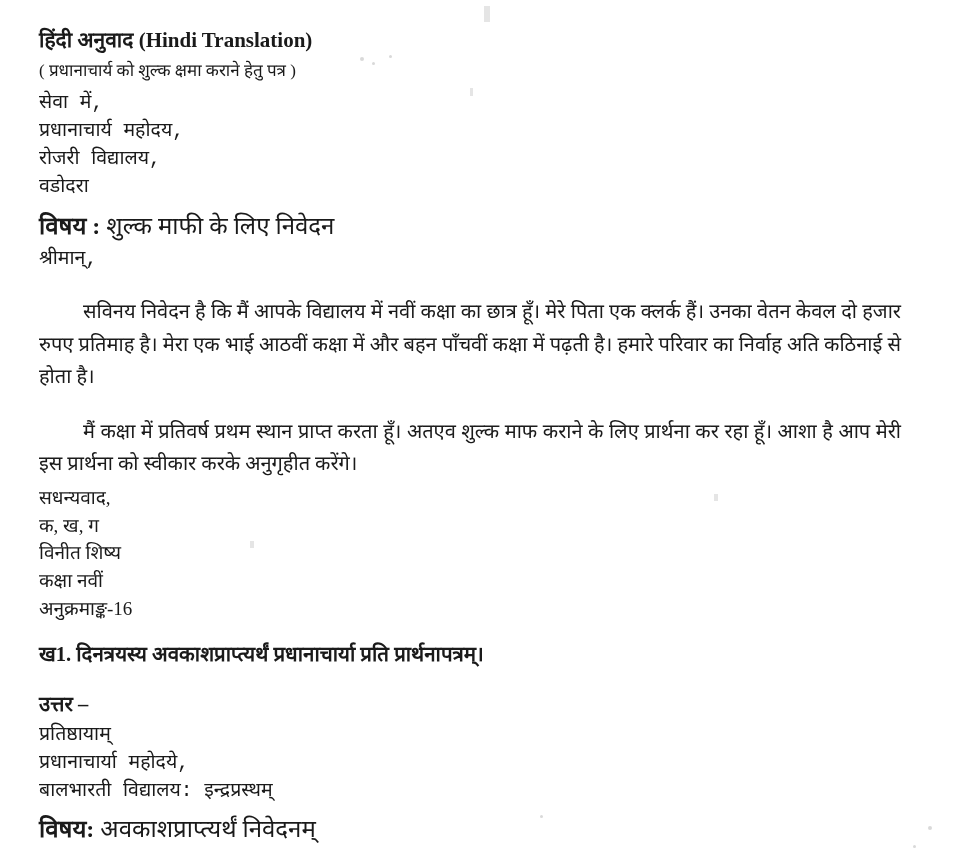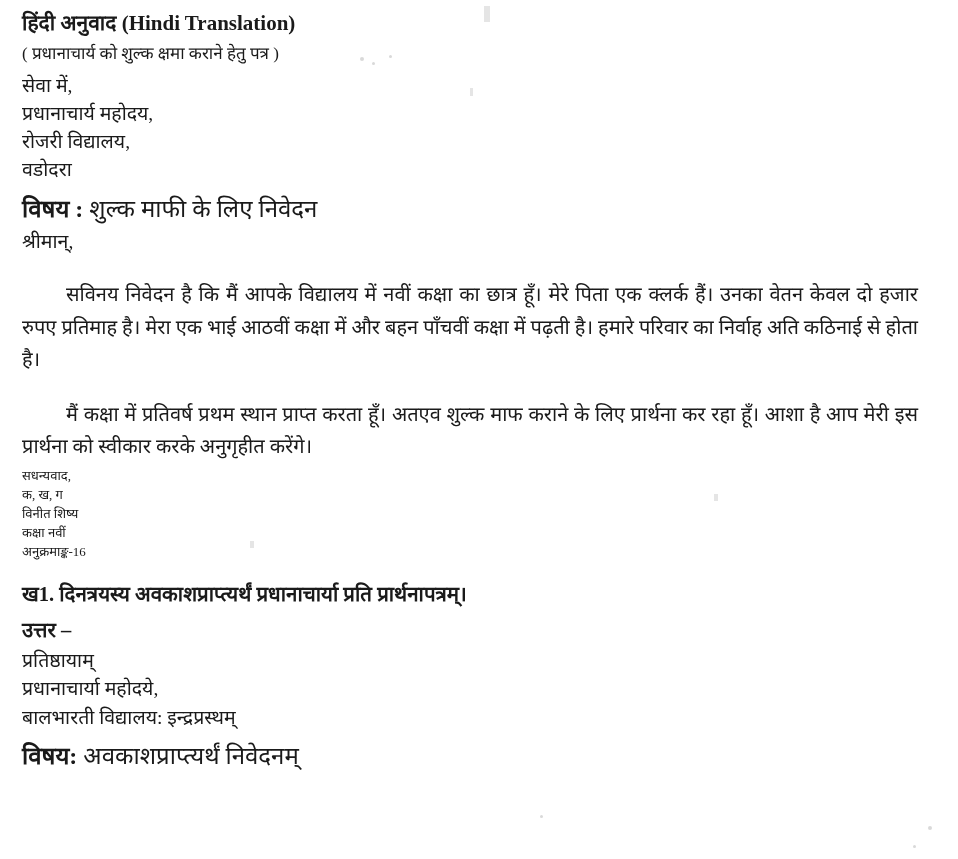--- a/index.html
+++ b/index.html
@@ -12,70 +12,71 @@
     height: 859px;
     font-family: "Liberation Serif", serif;
     color: #1a1a1a;
     position: relative;
     overflow: hidden;
   }
   .page {
     position: relative;
     width: 958px;
     height: 707px;
-    padding: 0;
+    padding: 17px;
     box-sizing: border-box;
   }
   .doc {
     padding: 8px 34px 0 22px;
     box-sizing: border-box;
   }
   .heading {
     font-weight: bold;
     font-size: 21px;
     line-height: 1.5;
   }
   .subheading {
     font-size: 17px;
     line-height: 1.6;
   }
   .addr {
     font-size: 19.5px;
     line-height: 1.45;
+    font-family: Liberation Mono, monospace;
   }
   .subject {
     font-size: 24px;
     line-height: 1.6;
   }
   .subject b {
     font-weight: bold;
   }
   .para {
     font-size: 20px;
     line-height: 1.62;
     text-align: justify;
     text-indent: 44px;
     margin-top: 22px;
     padding-right: 6px;
   }
   .closing {
-    font-size: 13px;
+    font-size: 19px;
     line-height: 1.45;
   }
   .qhead {
     font-weight: bold;
     font-size: 20.5px;
     line-height: 1.6;
     margin-top: 16px;
   }
   .ans {
     font-weight: bold;
     font-size: 20.5px;
     line-height: 1.6;
-    margin-top: 4px;
+    margin-top: 17px;
   }
   .gap-sm { height: 5px; }
   
   .speck {
     position: absolute;
     background: #b9b9b9;
     border-radius: 50%;
     opacity: 0.55;
     pointer-events: none;
   }

